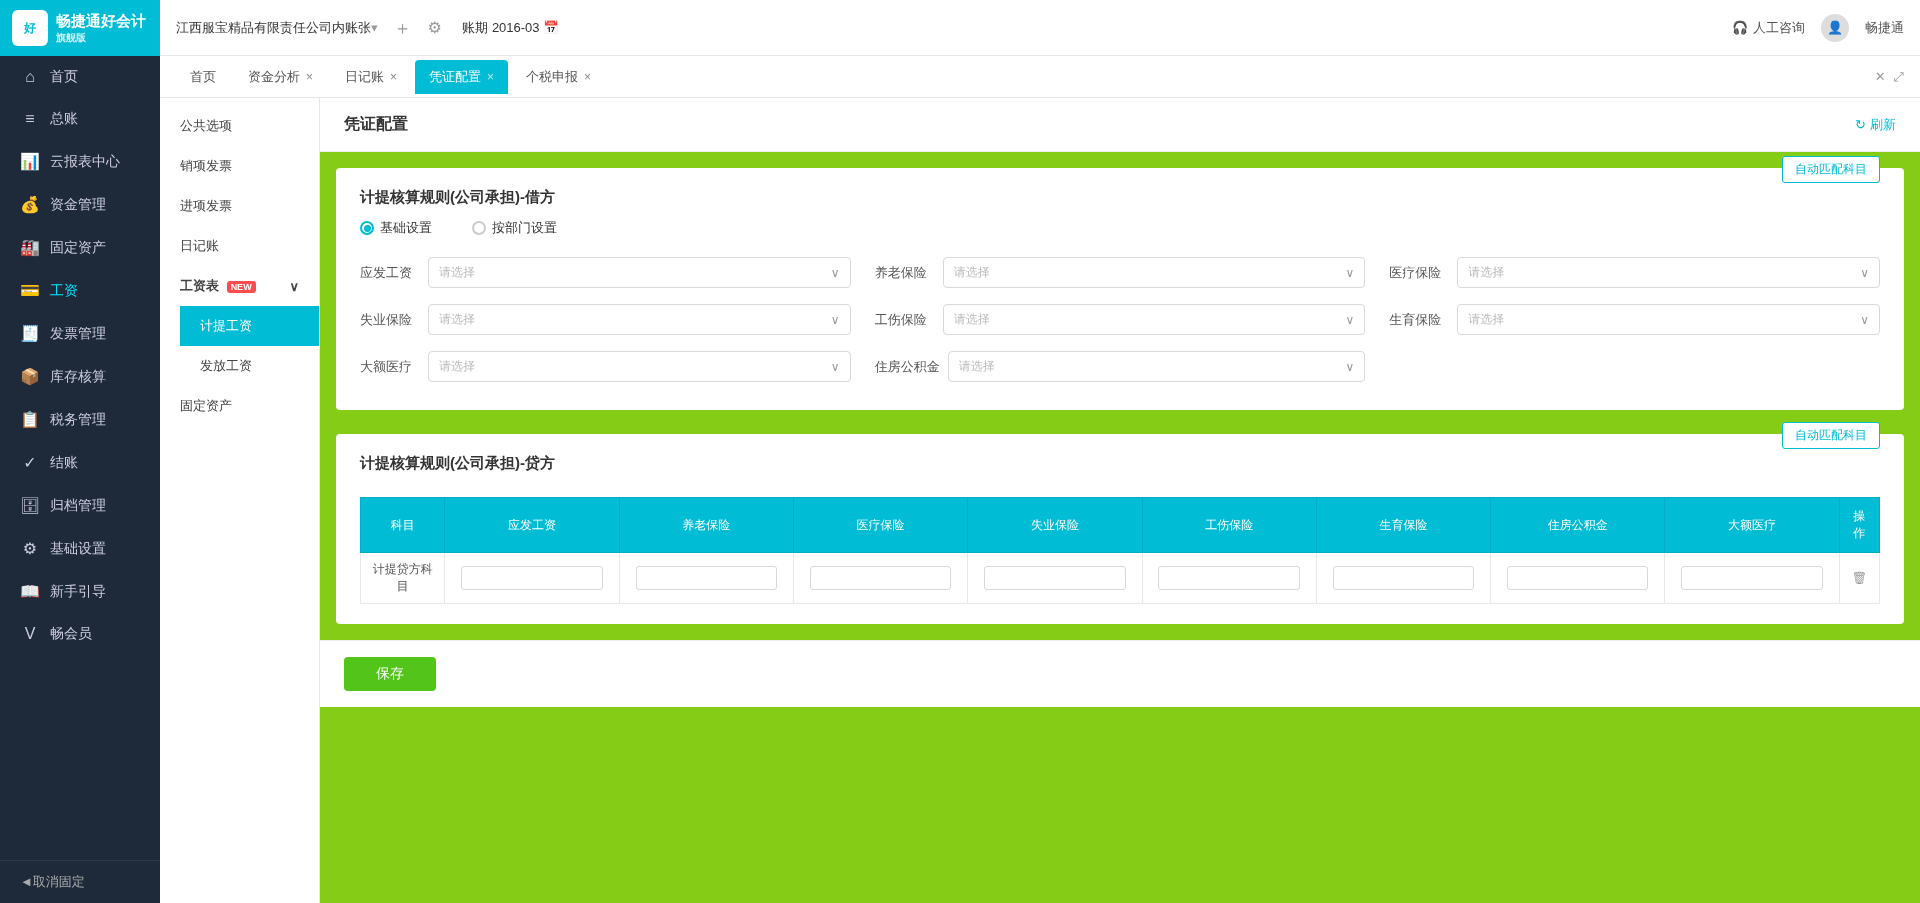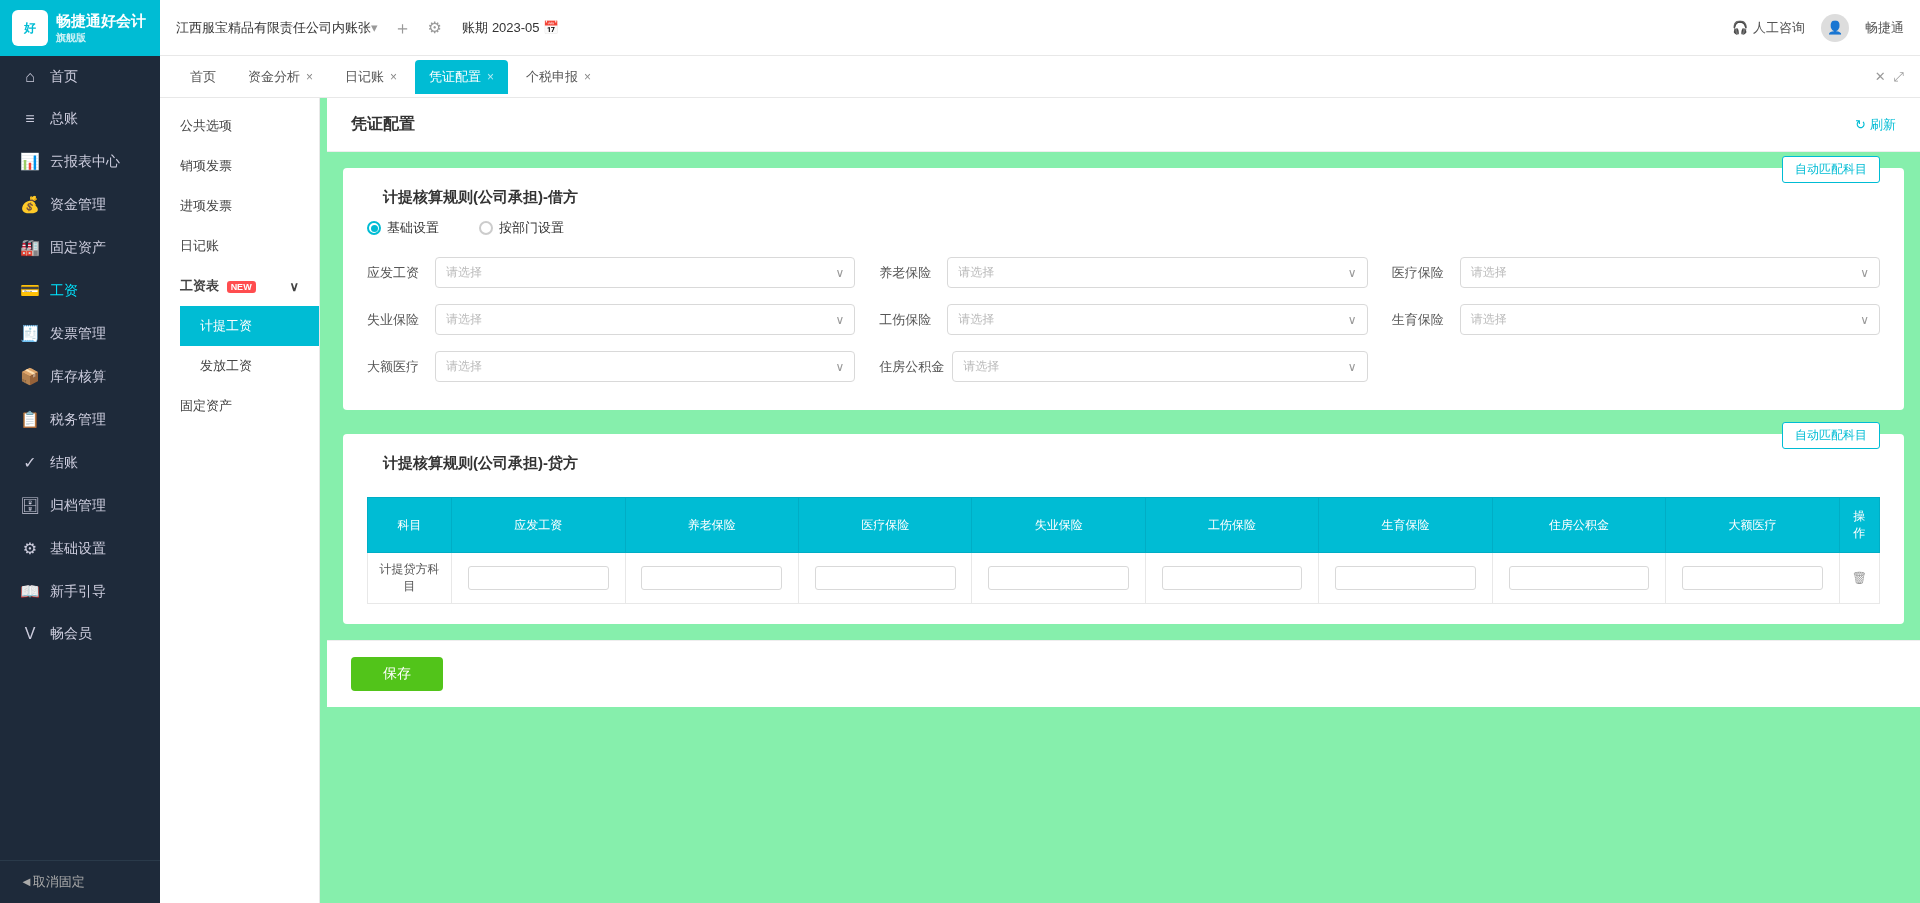--- a/index.html
+++ b/index.html
@@ -103,22 +103,21 @@
     }
     .tab.active { background: #00bcd4; color: white; }
     .tab .close { font-size: 12px; opacity: 0.7; }
     .tabbar-actions { margin-left: auto; display: flex; gap: 8px; color: #999; }
 
     
     .content {
       flex: 1;
       display: flex;
       overflow: hidden;
-      background: #86efac;
-      gap: 7px;
+      background: #84cc16;
     }
 
     
     .left-nav {
       width: 160px;
       background: white;
       border-right: 1px solid #e8e8e8;
       padding-top: 8px;
       flex-shrink: 0;
     }
@@ -169,21 +168,20 @@
       background: white;
       margin: 16px;
       padding: 20px 24px;
       border-radius: 4px;
     }
     .section-title {
       font-size: 15px;
       font-weight: bold;
       color: #333;
       margin-bottom: 12px;
-      margin-left: 16px;
     }
     .section-note {
       color: #ff9800;
       font-size: 12px;
       margin-bottom: 16px;
     }
     .auto-match-btn {
       float: right;
       background: white;
       border: 1px solid #00bcd4;
@@ -386,21 +384,21 @@
 
   <div class="topbar">
     <div class="company-select">
       <span>江西服宝精品有限责任公司内账张</span>
       <span class="arrow">▾</span>
     </div>
     <span class="topbar-add">＋</span>
     <span class="topbar-gear">⚙</span>
     <div class="topbar-period">
       <span>账期</span>
-      <span>2023-05</span>
+      <span>2016-03</span>
       <span class="cal-icon">📅</span>
     </div>
     <div class="topbar-right">
       <div class="service">
         <span>🎧</span>
         <span>人工咨询</span>
       </div>
       <div class="avatar">👤</div>
       <span>畅捷通</span>
     </div>

